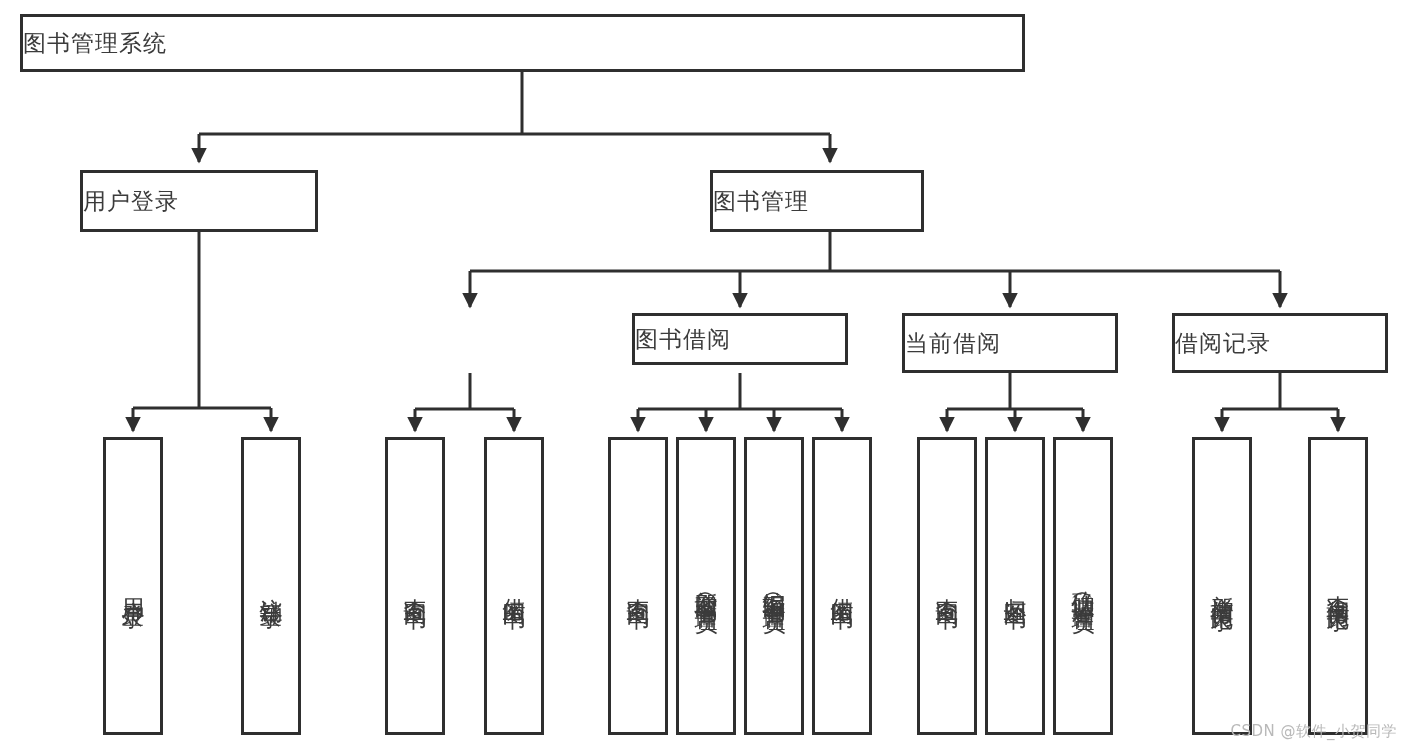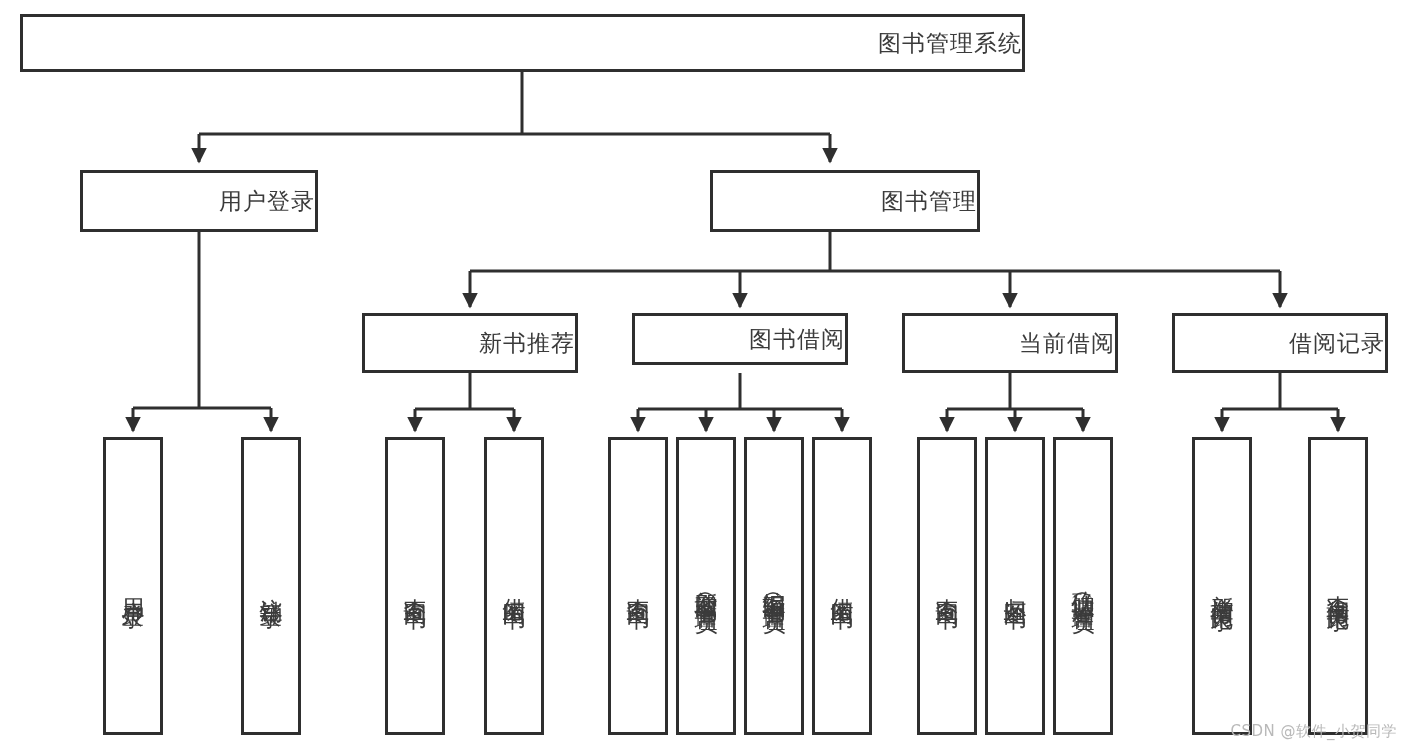--- a/index.html
+++ b/index.html
@@ -26,21 +26,21 @@
     height: 747px;
     pointer-events: none;
   }
   .node {
     position: absolute;
     box-sizing: border-box;
     background: #ffffff;
     border: 3px solid #2f2f2f;
     display: flex;
     align-items: center;
-    justify-content: flex-end;
+    justify-content: flex-start;
     color: #3d3d3d;
     z-index: 2;
   }
   .node .label {
     font-size: 23px;
     line-height: 1.15;
     letter-spacing: 1px;
     white-space: nowrap;
     color: #3b3b3b;
   }
@@ -123,27 +123,24 @@
     </g>
   </svg>
 
   <div class="node" style="left:20px; top:14px; width:1005px; height:58px;">
     <span class="label">图书管理系统</span>
   </div>
 
   <div class="node" style="left:80px; top:170px; width:238px; height:62px;">
     <span class="label">用户登录</span>
   </div>
-  <div class="node" style="left:710px; top:170px; width:270px; height:62px;">
+  <div class="node" style="left:710px; top:170px; width:214px; height:62px;">
     <span class="label">图书管理</span>
   </div>
 
-  <div class="node" style="left:362px; top:313px; width:216px; height:60px;">
-    <span class="label">新书推荐</span>
-  </div>
   <div class="node" style="left:632px; top:313px; width:216px; height:52px;">
     <span class="label">图书借阅</span>
   </div>
   <div class="node" style="left:1172px; top:313px; width:216px; height:60px;">
     <span class="label">借阅记录</span>
   </div>
   <div class="node" style="left:902px; top:313px; width:216px; height:60px;">
     <span class="label">当前借阅</span>
   </div>
 

